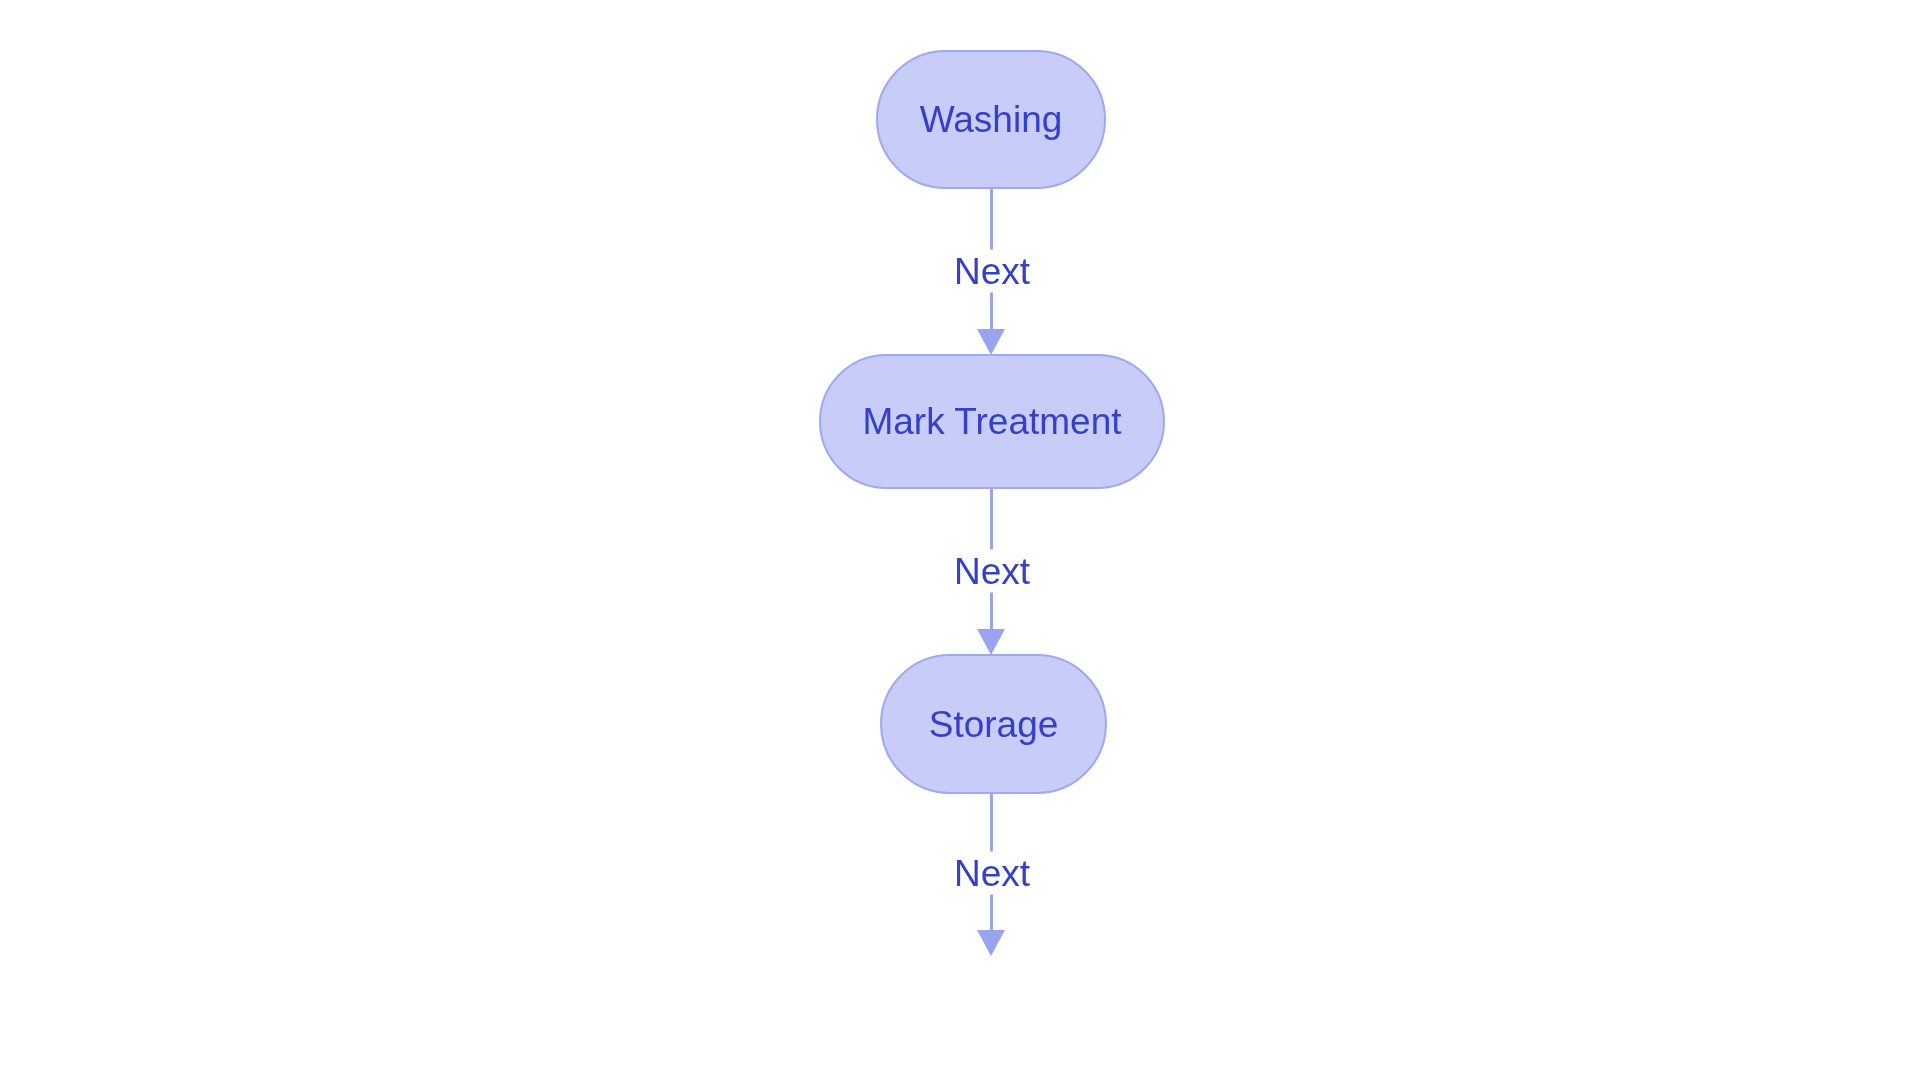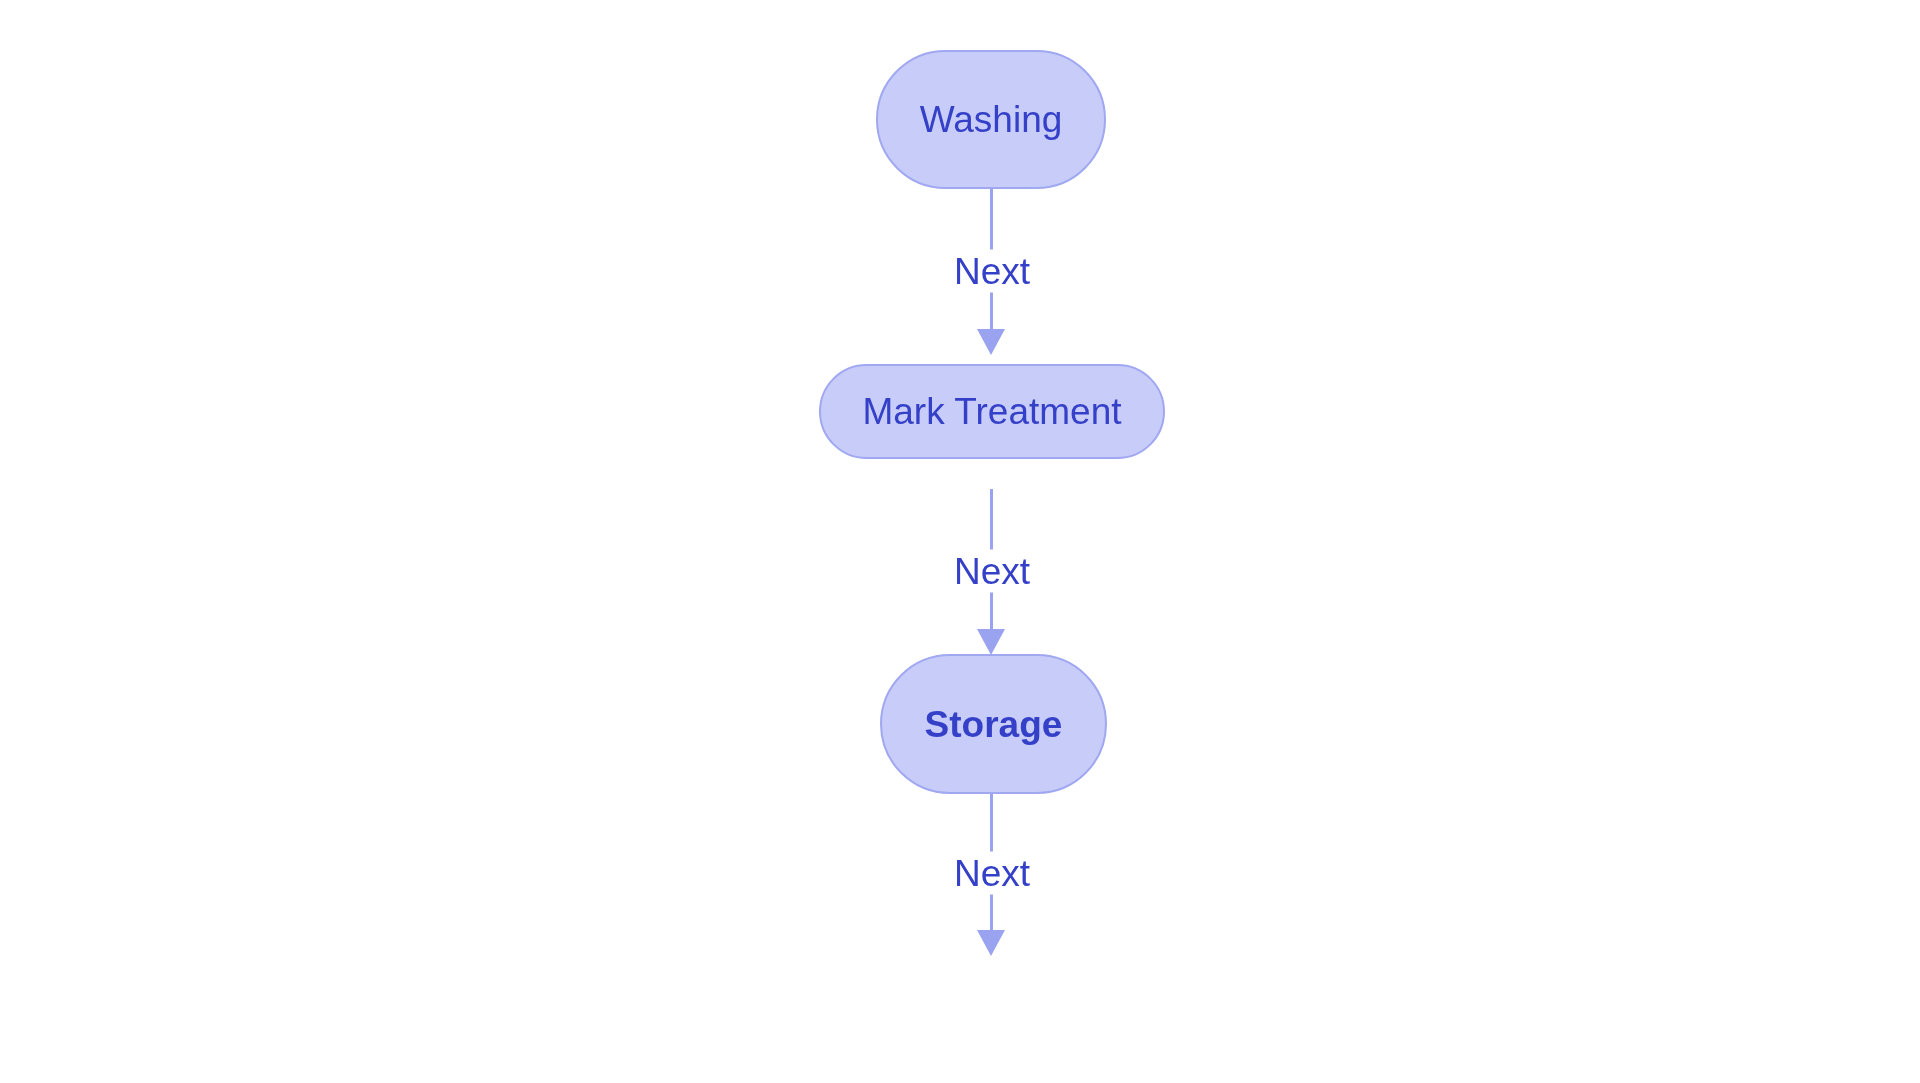--- a/index.html
+++ b/index.html
@@ -70,31 +70,31 @@
   <div class="node" style="left:844px; top:18px; width:230px; height:139px;">
     <span class="node-label">Washing</span>
   </div>
 
   <div>
     <div class="edge-line" style="left:958px; top:157px; height:141px;"></div>
     <div class="arrowhead" style="left:945px; top:297px;"></div>
     <span class="edge-label" style="left:960px; top:239px;">Next</span>
   </div>
 
-  <div class="node" style="left:787px; top:332px; width:346px; height:95px;">
+  <div class="node" style="left:787px; top:322px; width:346px; height:135px;">
     <span class="node-label">Mark Treatment</span>
   </div>
 
   <div>
     <div class="edge-line" style="left:958px; top:457px; height:141px;"></div>
     <div class="arrowhead" style="left:945px; top:597px;"></div>
     <span class="edge-label" style="left:960px; top:539px;">Next</span>
   </div>
 
-  <div class="node" style="left:848px; top:622px; width:227px; height:140px;font-weight:bold;">
+  <div class="node" style="left:848px; top:622px; width:227px; height:140px;">
     <span class="node-label">Storage</span>
   </div>
 
   <div>
     <div class="edge-line" style="left:958px; top:762px; height:137px;"></div>
     <div class="arrowhead" style="left:945px; top:898px;"></div>
     <span class="edge-label" style="left:960px; top:841px;">Next</span>
   </div>
 
 

